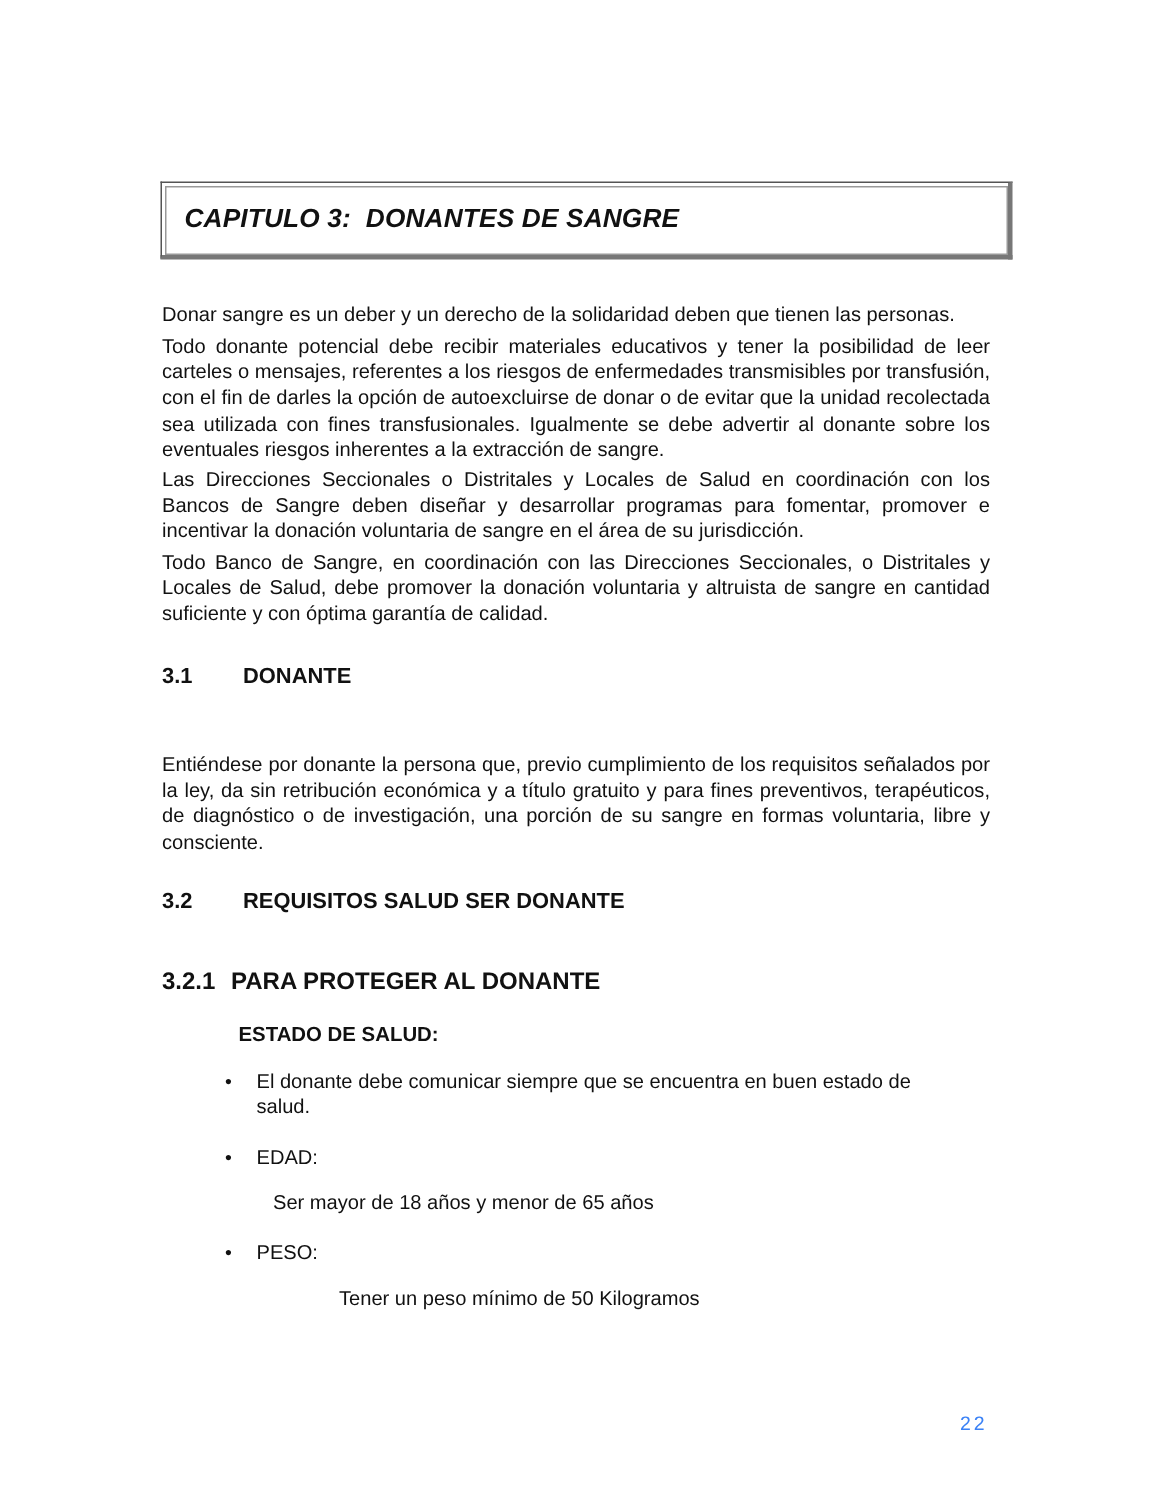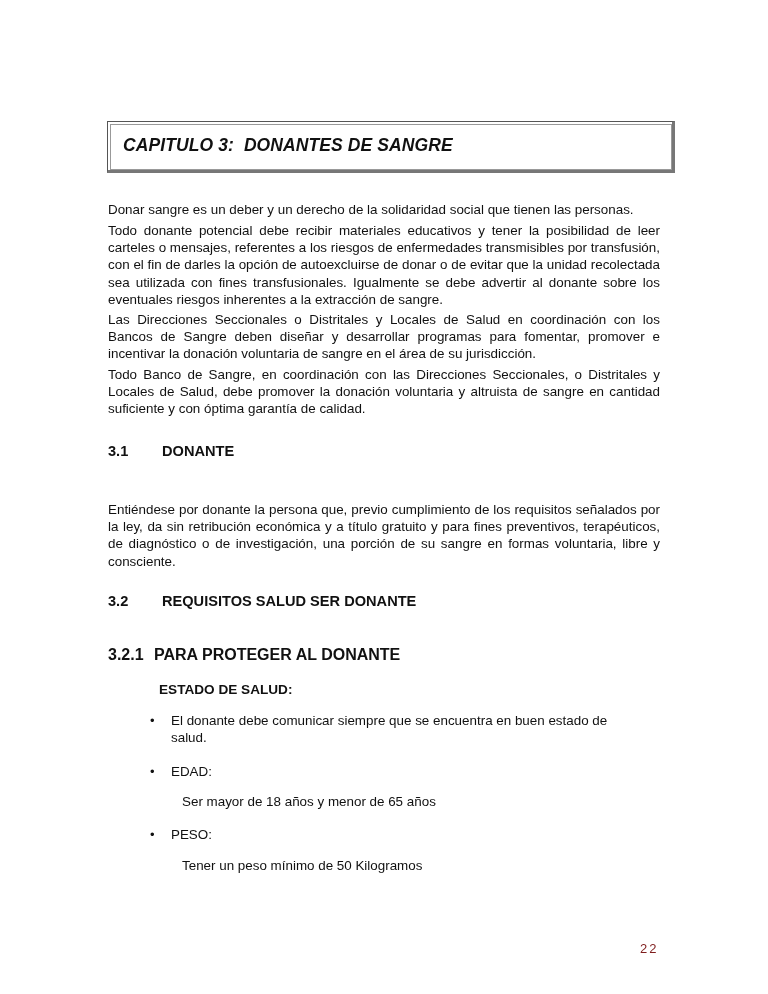--- a/index.html
+++ b/index.html
@@ -106,35 +106,35 @@
       left: 182px;
       font-size: 13.4px;
       line-height: 17.2px;
       white-space: nowrap;
     }
     .page-number {
       position: absolute;
       left: 640px;
       top: 941px;
       font-size: 13px;
-      color: #7f1d1d;
+      color: #3b82f6;
       letter-spacing: 2px;
     }
   </style>
 </head>
 <body>
 
 <div class="page">
 
   <div class="chapter-box">
     <span class="chapter-title">CAPITULO 3:  DONANTES DE SANGRE</span>
   </div>
 
   <div class="text" style="top:201px;">
-    <p class="last-line-left">Donar sangre es un deber y un derecho de la solidaridad social que tienen las personas.</p>
+    <p class="last-line-left">Donar sangre es un deber y un derecho de la solidaridad deben que tienen las personas.</p>
   </div>
 
   <div class="text" style="top:222px;">
     <p class="last-line-left">Todo donante potencial debe recibir materiales educativos y tener la posibilidad de leer carteles o mensajes, referentes a los  riesgos de enfermedades transmisibles por transfusión, con el fin de darles la opción de autoexcluirse de donar o de evitar que la unidad recolectada sea utilizada con fines transfusionales. Igualmente se debe advertir al donante sobre los eventuales riesgos inherentes a la extracción de sangre.</p>
   </div>
 
   <div class="text" style="top:311px;">
     <p class="last-line-left">Las Direcciones Seccionales o Distritales  y Locales de Salud en coordinación con los Bancos de Sangre deben diseñar y desarrollar programas para fomentar, promover e incentivar la donación voluntaria de sangre en el área de su jurisdicción.</p>
   </div>
 
@@ -168,17 +168,17 @@
   <div class="bullet-item" style="top:763px;">
     <span class="dot">•</span>
     <span class="btext">EDAD:</span>
   </div>
   <div class="indent-text" style="top:793px;">Ser mayor de 18 años y menor de 65 años</div>
 
   <div class="bullet-item" style="top:826px;">
     <span class="dot">•</span>
     <span class="btext">PESO:</span>
   </div>
-  <div class="indent-text" style="top:857px;">Tener un peso mínimo de 50 Kilogramos</div>
+  <div class="indent-text" style="top:857px;margin-left:44px;">Tener un peso mínimo de 50 Kilogramos</div>
 
   <div class="page-number">22</div>
 
 </div>
 
 </body></html>

